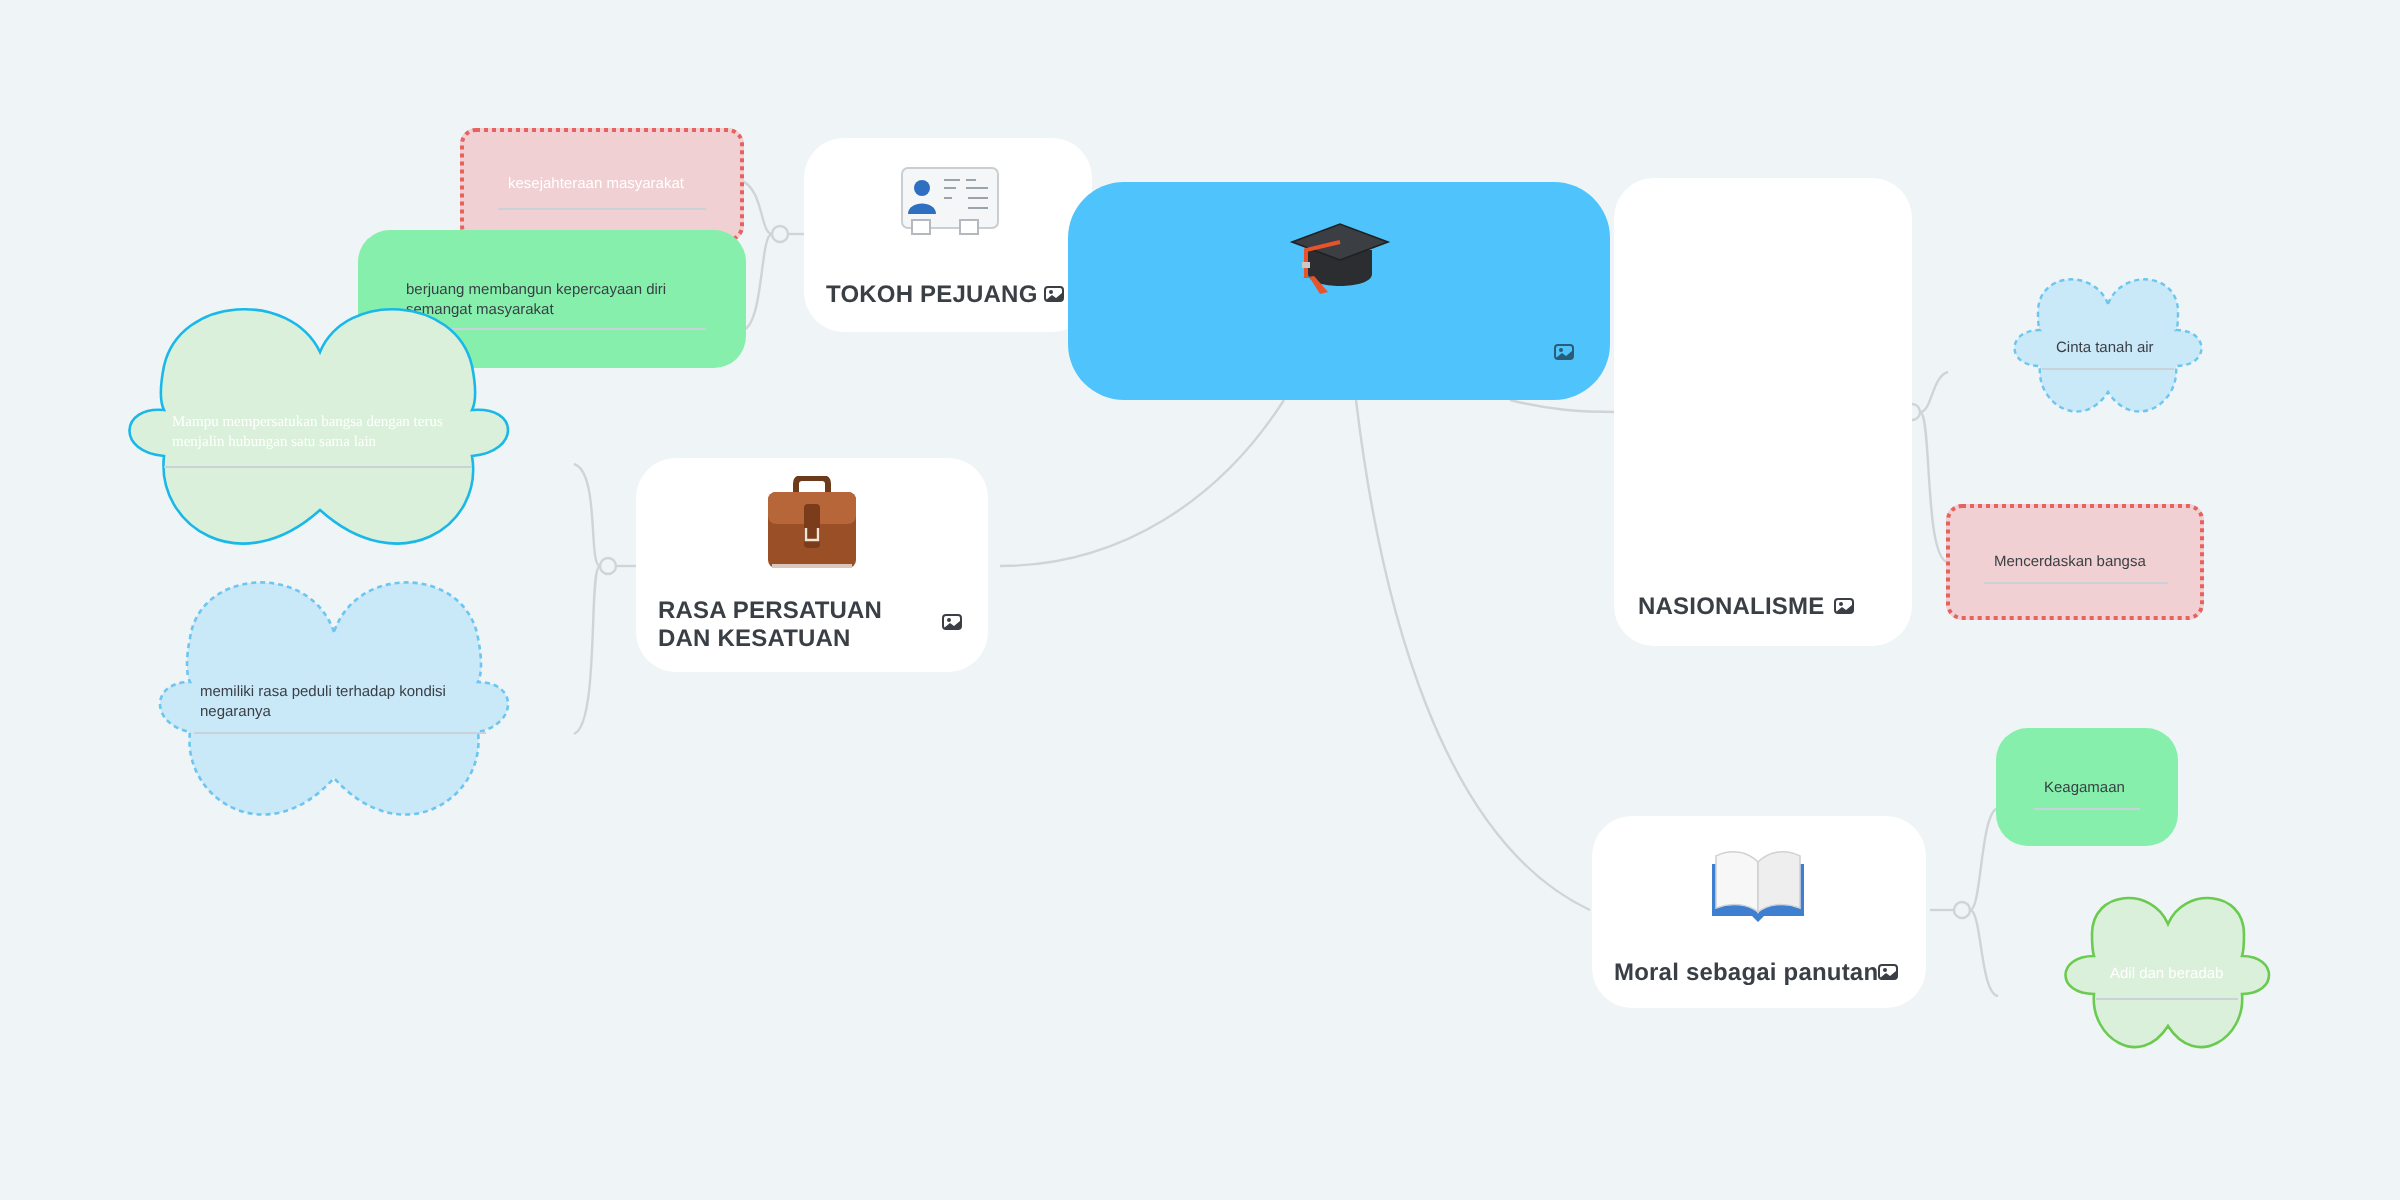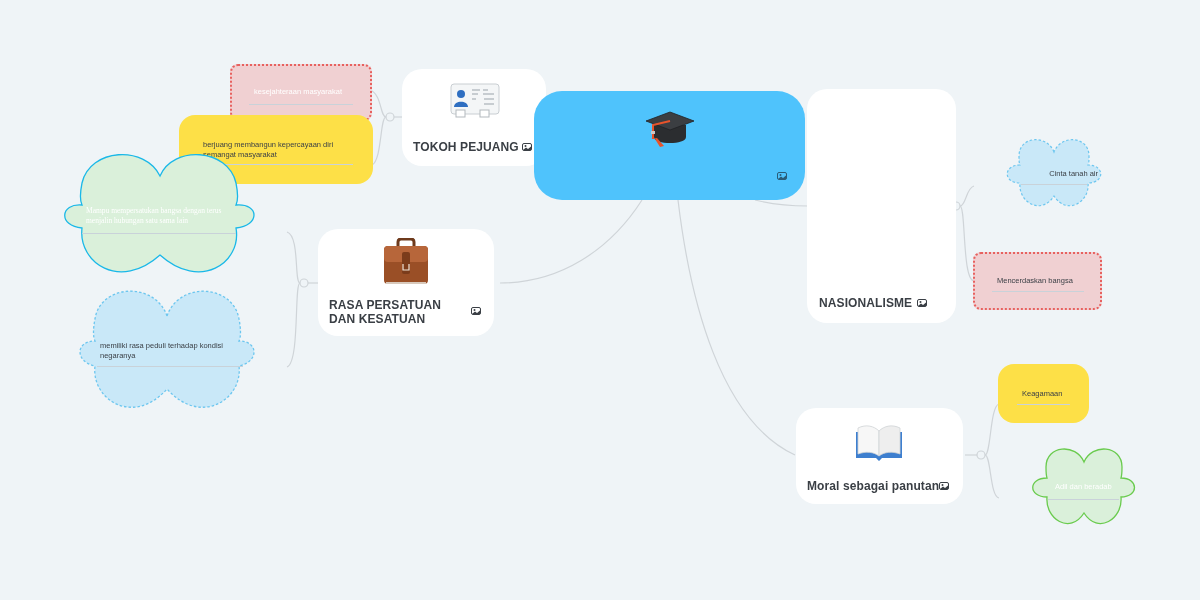--- a/index.html
+++ b/index.html
@@ -22,21 +22,21 @@
   .central .label { color:#ffffff; font-weight:normal; font-size:15px; letter-spacing:0.3px; }
   .leaf {
     position:absolute; box-sizing:border-box; font-size:7.5px; line-height:10px;
     color:#3a3f45;
   }
   .leaf .text { position:absolute; }
   .leaf .uline { position:absolute; height:1px; background:#c9d2d9; }
   .pink {
     background:#f0d0d2; border:2px dotted #e7615f; border-radius:8px;margin-top:12px;
   }
-  .yellow { background:#fde047; border-radius:16px; }
+  .yellow { background:#86efac; border-radius:16px; }
   .cloud { position:absolute; }
   .cloud svg { position:absolute; left:0; top:0; overflow:visible; }
   .white-text { color:#ffffff; }
   .icon-wrap { position:absolute; }
 </style>
 </head>
 <body>
 
 <svg class="links" viewBox="0 0 1200 600">
   <g fill="none" stroke="#cfd4d8" stroke-width="1.2">
@@ -166,21 +166,21 @@
 
 <div class="node" style="left:807px; top:89px; width:149px; height:234px;">
   <div class="label" style="left:12px; top:207px;">NASIONALISME</div>
   <svg class="imgicon" style="left:110px; top:210px;" viewBox="0 0 10 8">
     <rect x="0.5" y="0.5" width="9" height="7" rx="1.5" fill="none" stroke="#3a3f45"></rect>
     <circle cx="3.5" cy="3" r="1" fill="#3a3f45"></circle>
     <path d="M1 7 L4 4.5 L6 6 L9 3.5 L9 7 Z" fill="#3a3f45"></path>
   </svg>
 </div>
 
-<div class="cloud" style="left:1003px; top:138px; width:102px; height:72px;text-align:right;">
+<div class="cloud" style="left:1003px; top:138px; width:102px; height:72px;">
   <svg width="102" height="72" viewBox="0 0 102 72">
     <path d="M51 14 C44 -4 16 -2 16 18 C16 22 16 25 17 27 C0 27 0 45 17 45 C15 64 38 78 51 58 C64 78 87 64 85 45 C102 45 102 27 85 27 C86 25 86 22 86 18 C86 -2 58 -4 51 14 Z" fill="#c9e8f8" stroke="#6cc6ef" stroke-width="1.2" stroke-dasharray="2.5 2"></path>
   </svg>
   <div class="leaf" style="left:0; top:0; width:102px; height:72px;">
     <div class="text" style="left:25px; top:31px; width:70px;">Cinta tanah air</div>
     <div class="uline" style="left:18px; top:46px; width:66px;"></div>
   </div>
 </div>
 
 <div class="leaf pink" style="left:973px; top:240px; width:129px; height:58px;">

